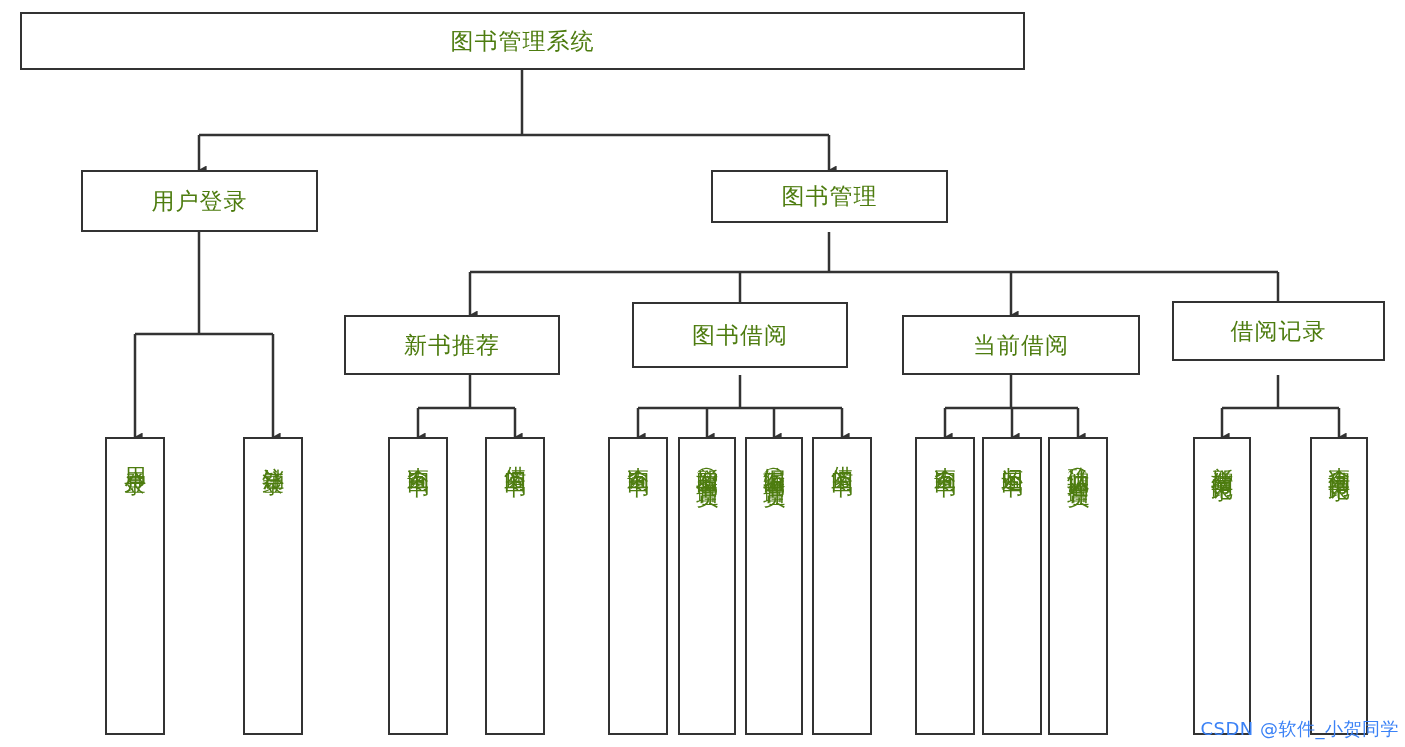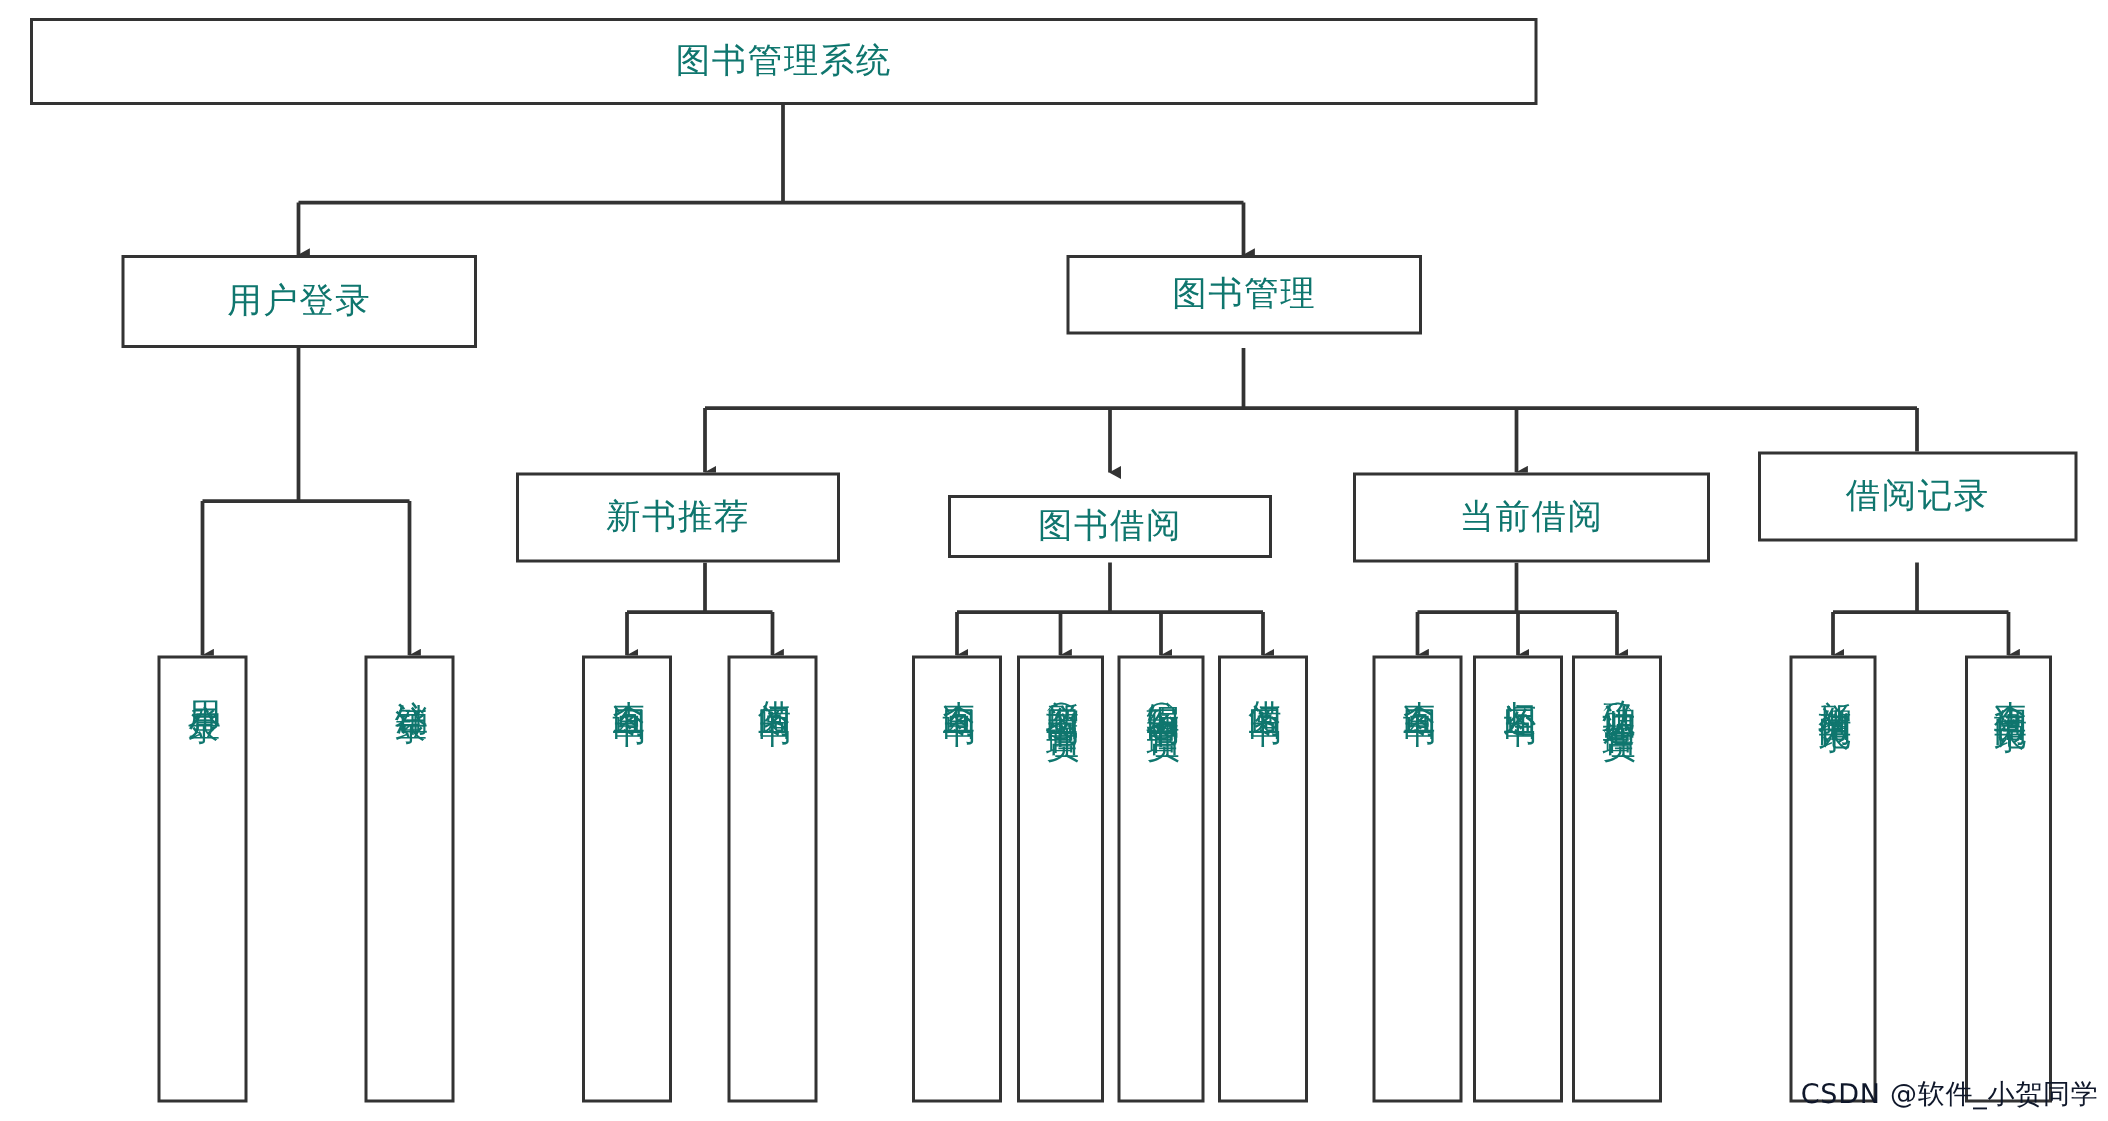--- a/index.html
+++ b/index.html
@@ -25,21 +25,21 @@
     height: 747px;
   }
   .node-box {
     position: absolute;
     box-sizing: border-box;
     border: 2.5px solid #333333;
     background: #ffffff;
     display: flex;
     align-items: center;
     justify-content: center;
-    color: #0f766e;
+    color: #4d7c0f;
   }
   .node-box.horizontal {
     font-size: 23px;
     letter-spacing: 1px;
   }
   .node-label-h {
     white-space: nowrap;
     line-height: 1;
   }
   .node-box.vertical {
@@ -54,21 +54,21 @@
     line-height: 1.12;
     letter-spacing: 3px;
     white-space: nowrap;
     text-align: left;
   }
   #watermark {
     position: absolute;
     right: 6px;
     bottom: 6px;
     font-size: 18px;
-    color: #0f172a;
+    color: #3b82f6;
     letter-spacing: 0.5px;
     white-space: nowrap;
     pointer-events: none;
   }
 </style>
 </head>
 <body>
 
 <div id="canvas">
 
@@ -125,21 +125,21 @@
       </div>
       <div class="node-box horizontal" style="left: 711px; top: 170px; width: 237px; height: 53px;">
         <span class="node-label-h">图书管理</span>
       </div>
     </div>
 
   <div id="level3-container">
       <div class="node-box horizontal" style="left: 344px; top: 315px; width: 216px; height: 60px;">
         <span class="node-label-h">新书推荐</span>
       </div>
-      <div class="node-box horizontal" style="left: 632px; top: 330px; width: 216px; height: 42px;">
+      <div class="node-box horizontal" style="left: 632px; top: 302px; width: 216px; height: 66px;">
         <span class="node-label-h">图书借阅</span>
       </div>
       <div class="node-box horizontal" style="left: 902px; top: 315px; width: 238px; height: 60px;">
         <span class="node-label-h">当前借阅</span>
       </div>
       <div class="node-box horizontal" style="left: 1172px; top: 301px; width: 213px; height: 60px;">
         <span class="node-label-h">借阅记录</span>
       </div>
     </div>
 

